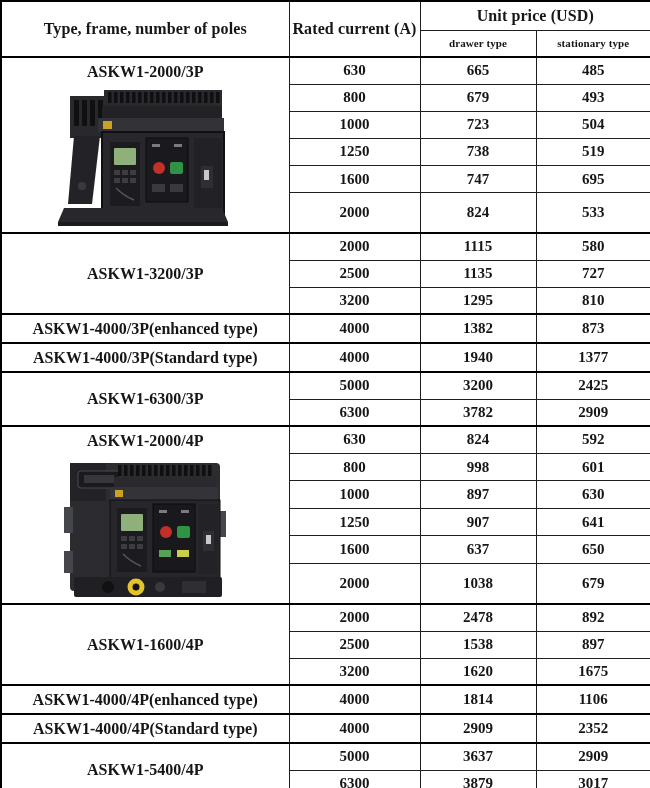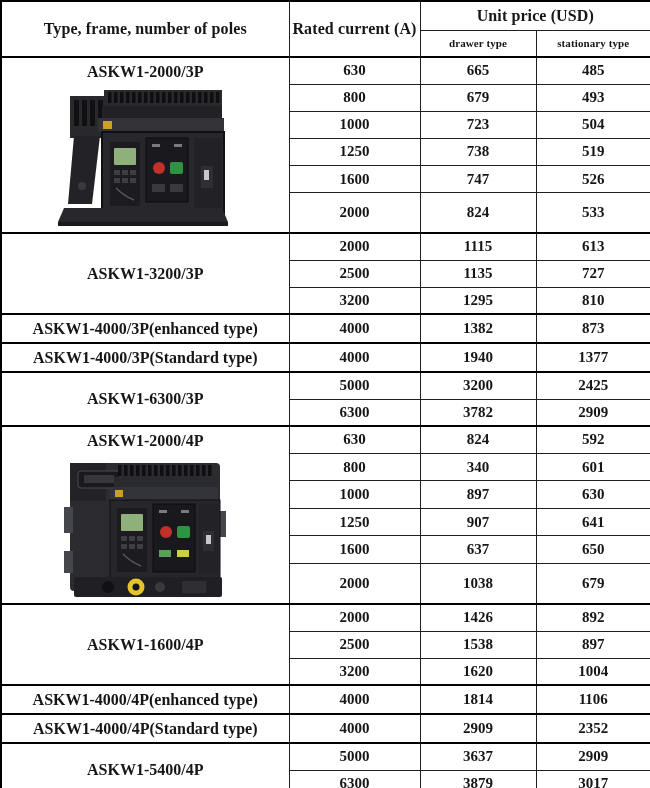--- a/index.html
+++ b/index.html
@@ -165,34 +165,34 @@
           <td class="num-cell">504</td>
         </tr>
         <tr class="data-row">
           <td class="num-cell">1250</td>
           <td class="num-cell">738</td>
           <td class="num-cell">519</td>
         </tr>
         <tr class="data-row">
           <td class="num-cell">1600</td>
           <td class="num-cell">747</td>
-          <td class="num-cell">526</td>
+          <td class="num-cell">695</td>
         </tr>
         <tr class="data-row tall">
           <td class="num-cell">2000</td>
           <td class="num-cell">824</td>
           <td class="num-cell">533</td>
         </tr>
         <tr class="data-row section-start">
           <td rowspan="3" class="label-cell">
             <div class="type-label">ASKW1-3200/3P</div>
           </td>
           <td class="num-cell">2000</td>
           <td class="num-cell">1115</td>
-          <td class="num-cell">613</td>
+          <td class="num-cell">580</td>
         </tr>
         <tr class="data-row">
           <td class="num-cell">2500</td>
           <td class="num-cell">1135</td>
           <td class="num-cell">727</td>
         </tr>
         <tr class="data-row">
           <td class="num-cell">3200</td>
           <td class="num-cell">1295</td>
           <td class="num-cell">810</td>
@@ -294,21 +294,21 @@
     <circle cx="104" cy="132" r="5" fill="#39393f"></circle>
     <rect x="126" y="126" width="24" height="12" fill="#2e2e34"></rect>
   </svg>
           </td>
           <td class="num-cell">630</td>
           <td class="num-cell">824</td>
           <td class="num-cell">592</td>
         </tr>
         <tr class="data-row">
           <td class="num-cell">800</td>
-          <td class="num-cell">340</td>
+          <td class="num-cell">998</td>
           <td class="num-cell">601</td>
         </tr>
         <tr class="data-row">
           <td class="num-cell">1000</td>
           <td class="num-cell">897</td>
           <td class="num-cell">630</td>
         </tr>
         <tr class="data-row">
           <td class="num-cell">1250</td>
           <td class="num-cell">907</td>
@@ -322,32 +322,32 @@
         <tr class="data-row tall">
           <td class="num-cell">2000</td>
           <td class="num-cell">1038</td>
           <td class="num-cell">679</td>
         </tr>
         <tr class="data-row section-start">
           <td rowspan="3" class="label-cell">
             <div class="type-label">ASKW1-1600/4P</div>
           </td>
           <td class="num-cell">2000</td>
-          <td class="num-cell">1426</td>
+          <td class="num-cell">2478</td>
           <td class="num-cell">892</td>
         </tr>
         <tr class="data-row">
           <td class="num-cell">2500</td>
           <td class="num-cell">1538</td>
           <td class="num-cell">897</td>
         </tr>
         <tr class="data-row">
           <td class="num-cell">3200</td>
           <td class="num-cell">1620</td>
-          <td class="num-cell">1004</td>
+          <td class="num-cell">1675</td>
         </tr>
         <tr class="data-row section-start">
           <td rowspan="1" class="label-cell">
             <div class="type-label">ASKW1-4000/4P(enhanced type)</div>
           </td>
           <td class="num-cell">4000</td>
           <td class="num-cell">1814</td>
           <td class="num-cell">1106</td>
         </tr>
         <tr class="data-row section-start">

